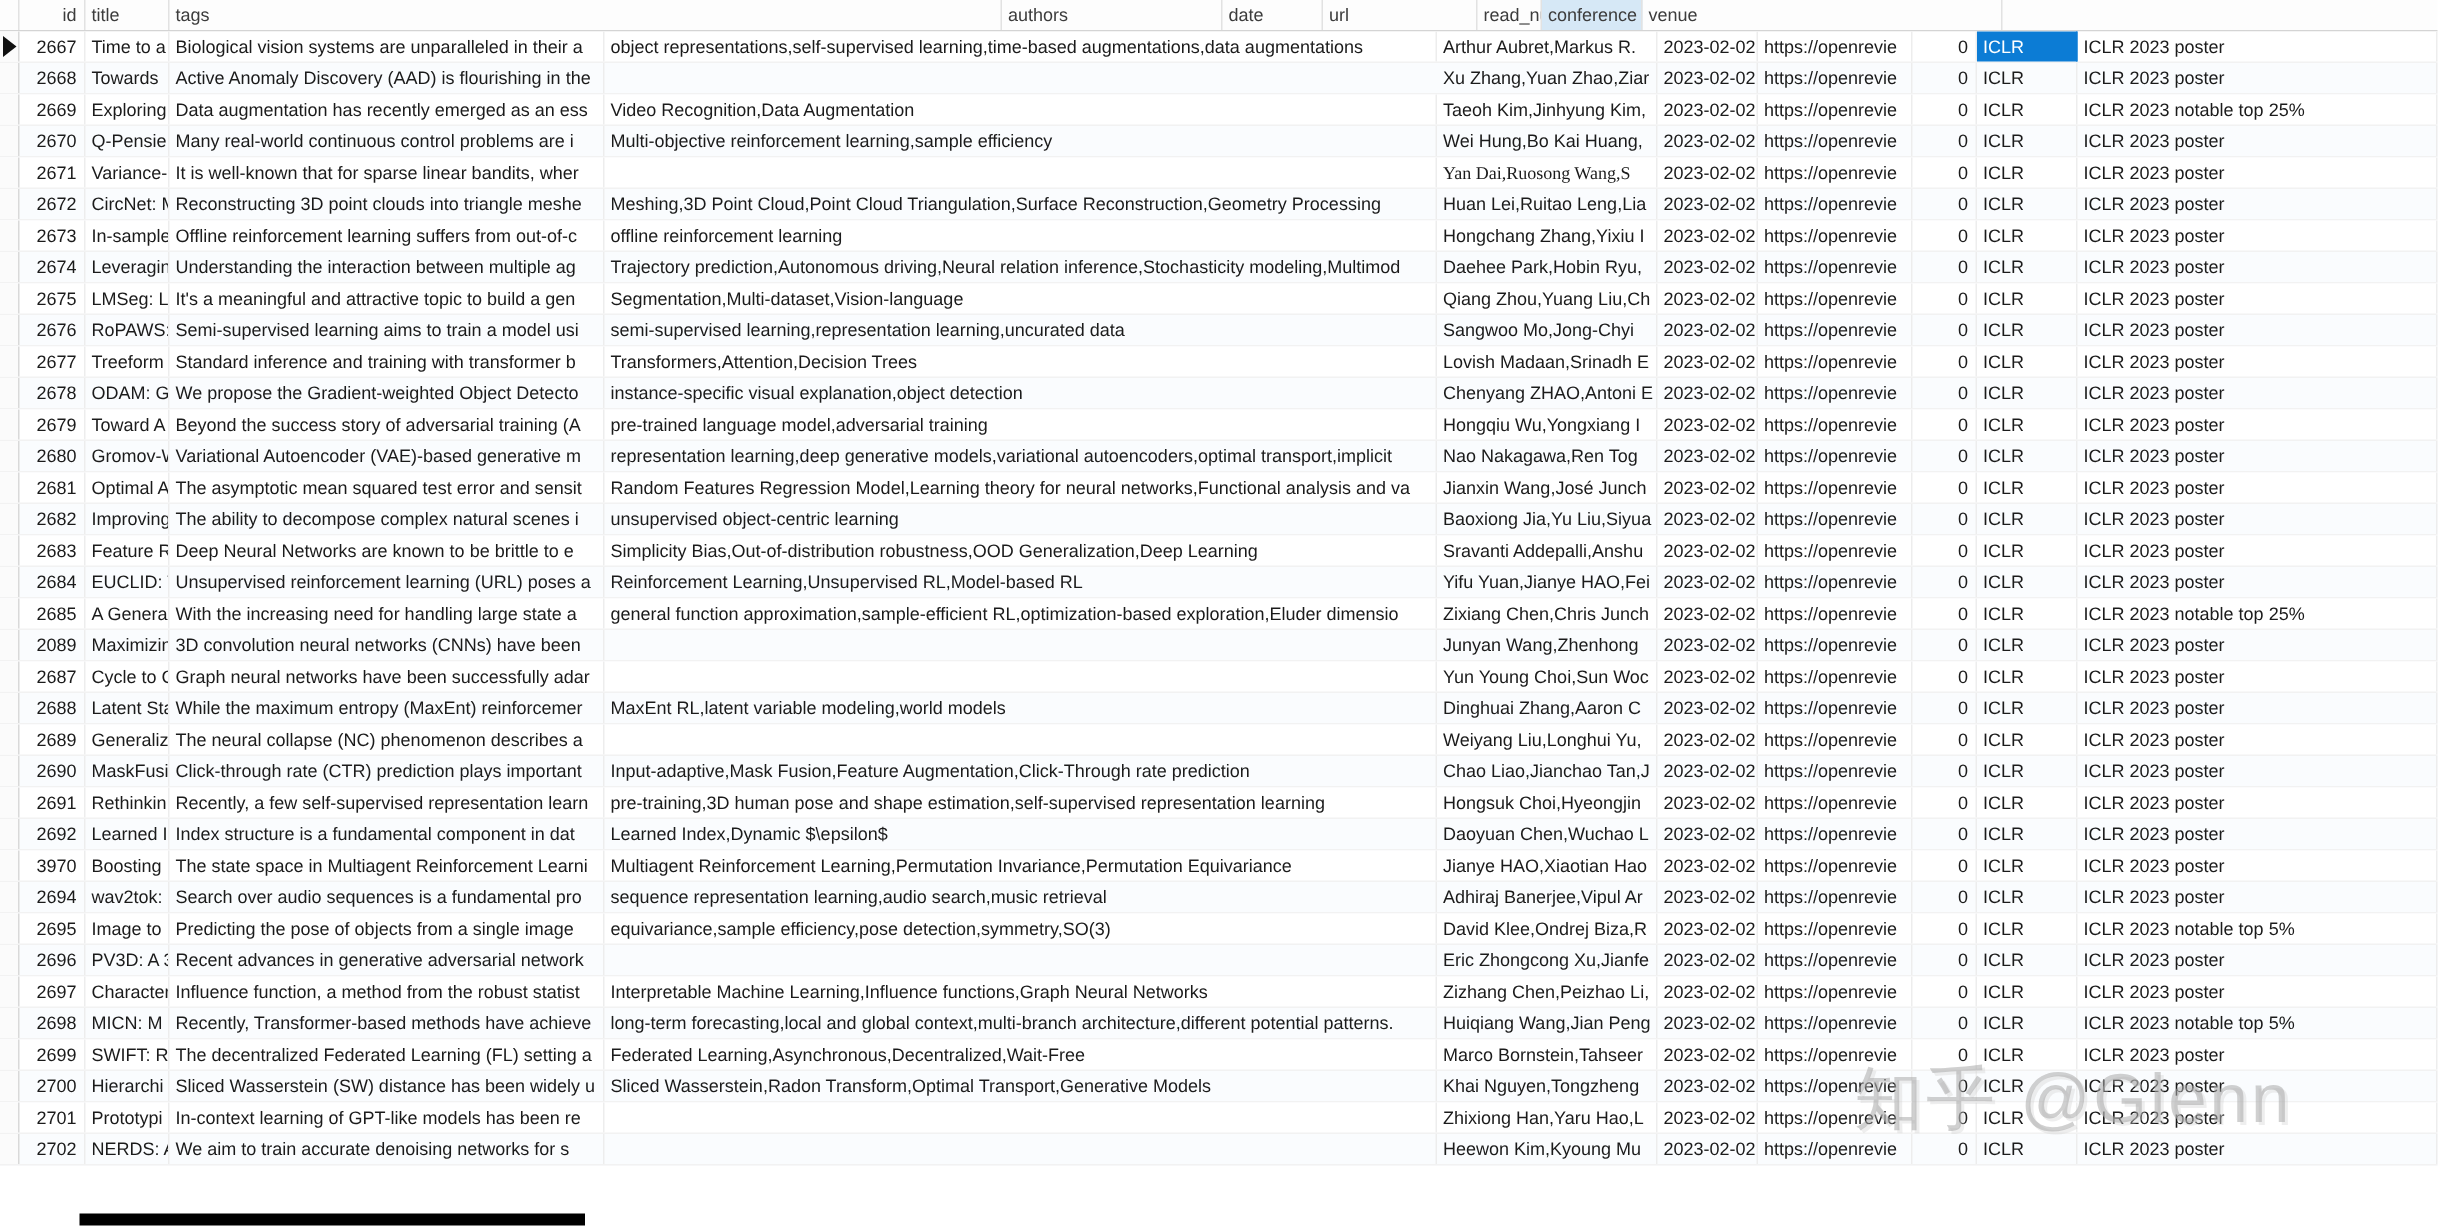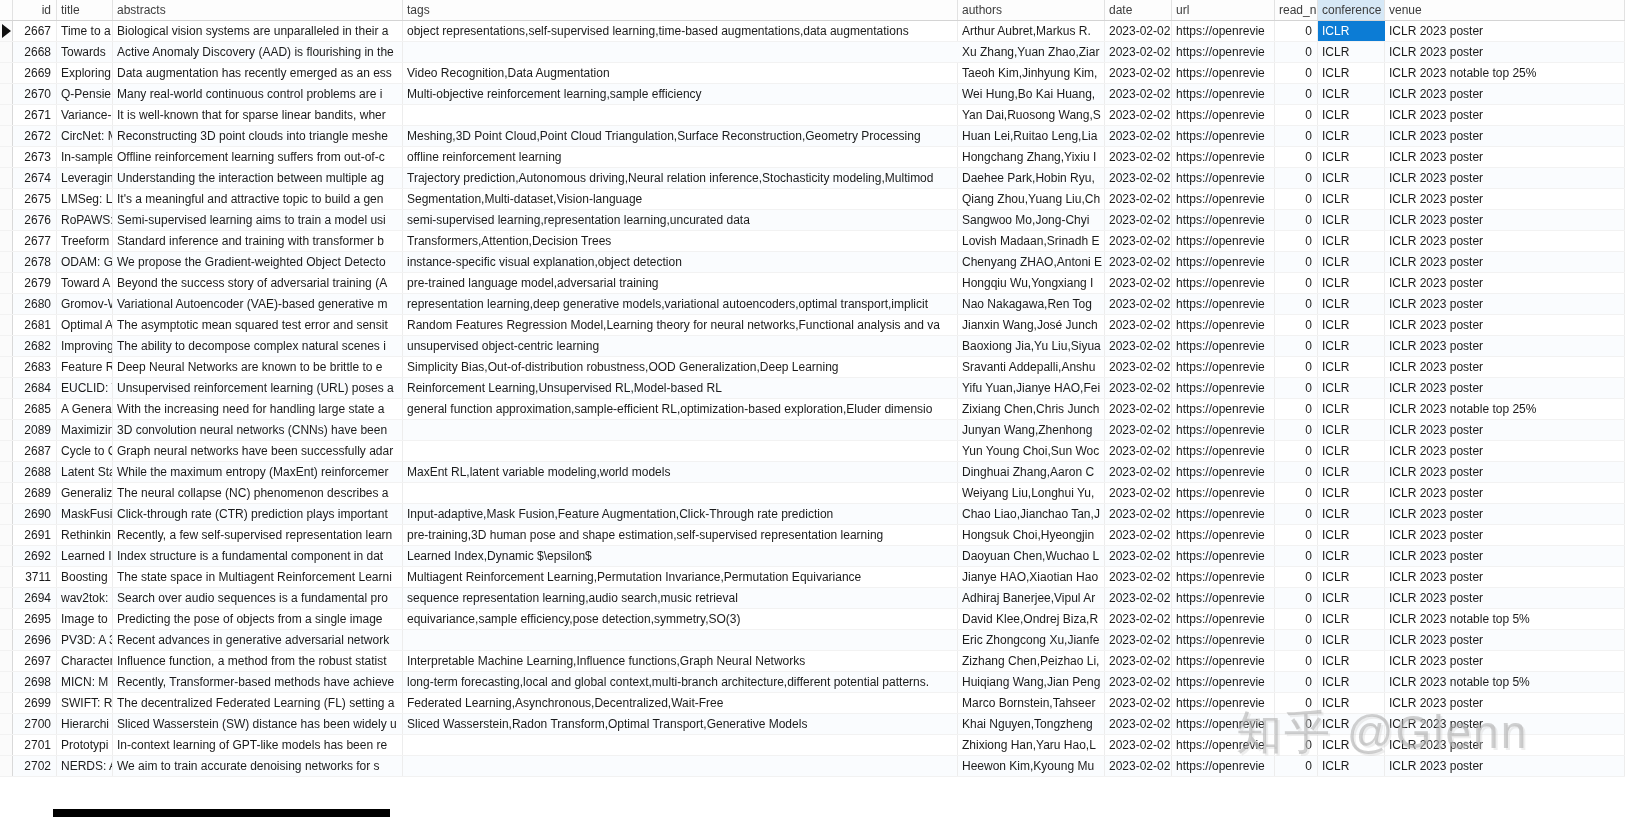--- a/index.html
+++ b/index.html
@@ -25,21 +25,20 @@
   #bottom-bar{position:absolute;left:53px;top:809px;width:337px;height:8px;background:#000;}
 </style>
 </head>
 <body>
 
 <div id="grid">
   <div class="hrow" id="header-row">
       <div class="hcell" style="width: 13px;"></div>
       <div class="hcell" style="width: 44px; text-align: right; padding-right: 5px;">id</div>
       <div class="hcell" style="width: 56px;">title</div>
-      <div class="hcell" style="width: 290px;">abstracts</div>
       <div class="hcell" style="width: 555px;">tags</div>
       <div class="hcell" style="width: 147px;">authors</div>
       <div class="hcell" style="width: 67px;">date</div>
       <div class="hcell" style="width: 103px;">url</div>
       <div class="hcell" style="width: 43px; text-align: right; padding-right: 5px;">read_nu</div>
       <div class="hcell col-selected" style="width: 67px;">conference</div>
       <div class="hcell" style="width: 240px;">venue</div>
     </div>
   <div id="rows">
       <div class="row">
@@ -95,21 +94,21 @@
         <div class="cell num" style="width: 43px;">0</div>
         <div class="cell" style="width: 67px;">ICLR</div>
         <div class="cell" style="width: 240px;">ICLR 2023 poster</div>
       </div>
       <div class="row">
         <div class="cell gutter" style="width: 13px;"></div>
         <div class="cell num" style="width: 44px;">2671</div>
         <div class="cell" style="width: 56px;">Variance-</div>
         <div class="cell" style="width: 290px;">It is well-known that for sparse linear bandits, wher</div>
         <div class="cell" style="width: 555px;"></div>
-        <div class="cell" style="width: 147px;">Yan Dai,Ruosong Wang,S</div>
+        <div class="cell" style="width: 147px; font-family: Liberation Serif, serif;">Yan Dai,Ruosong Wang,S</div>
         <div class="cell" style="width: 67px;">2023-02-02</div>
         <div class="cell" style="width: 103px;">https://openrevie</div>
         <div class="cell num" style="width: 43px;">0</div>
         <div class="cell" style="width: 67px;">ICLR</div>
         <div class="cell" style="width: 240px;">ICLR 2023 poster</div>
       </div>
       <div class="row alt">
         <div class="cell gutter" style="width: 13px;"></div>
         <div class="cell num" style="width: 44px;">2672</div>
         <div class="cell" style="width: 56px;">CircNet: M</div>
@@ -377,21 +376,21 @@
         <div class="cell" style="width: 555px;">Learned Index,Dynamic $\epsilon$</div>
         <div class="cell" style="width: 147px;">Daoyuan Chen,Wuchao L</div>
         <div class="cell" style="width: 67px;">2023-02-02</div>
         <div class="cell" style="width: 103px;">https://openrevie</div>
         <div class="cell num" style="width: 43px;">0</div>
         <div class="cell" style="width: 67px;">ICLR</div>
         <div class="cell" style="width: 240px;">ICLR 2023 poster</div>
       </div>
       <div class="row">
         <div class="cell gutter" style="width: 13px;"></div>
-        <div class="cell num" style="width: 44px;">3711</div>
+        <div class="cell num" style="width: 44px;">3970</div>
         <div class="cell" style="width: 56px;">Boosting</div>
         <div class="cell" style="width: 290px;">The state space in Multiagent Reinforcement Learni</div>
         <div class="cell" style="width: 555px;">Multiagent Reinforcement Learning,Permutation Invariance,Permutation Equivariance</div>
         <div class="cell" style="width: 147px;">Jianye HAO,Xiaotian Hao</div>
         <div class="cell" style="width: 67px;">2023-02-02</div>
         <div class="cell" style="width: 103px;">https://openrevie</div>
         <div class="cell num" style="width: 43px;">0</div>
         <div class="cell" style="width: 67px;">ICLR</div>
         <div class="cell" style="width: 240px;">ICLR 2023 poster</div>
       </div>

